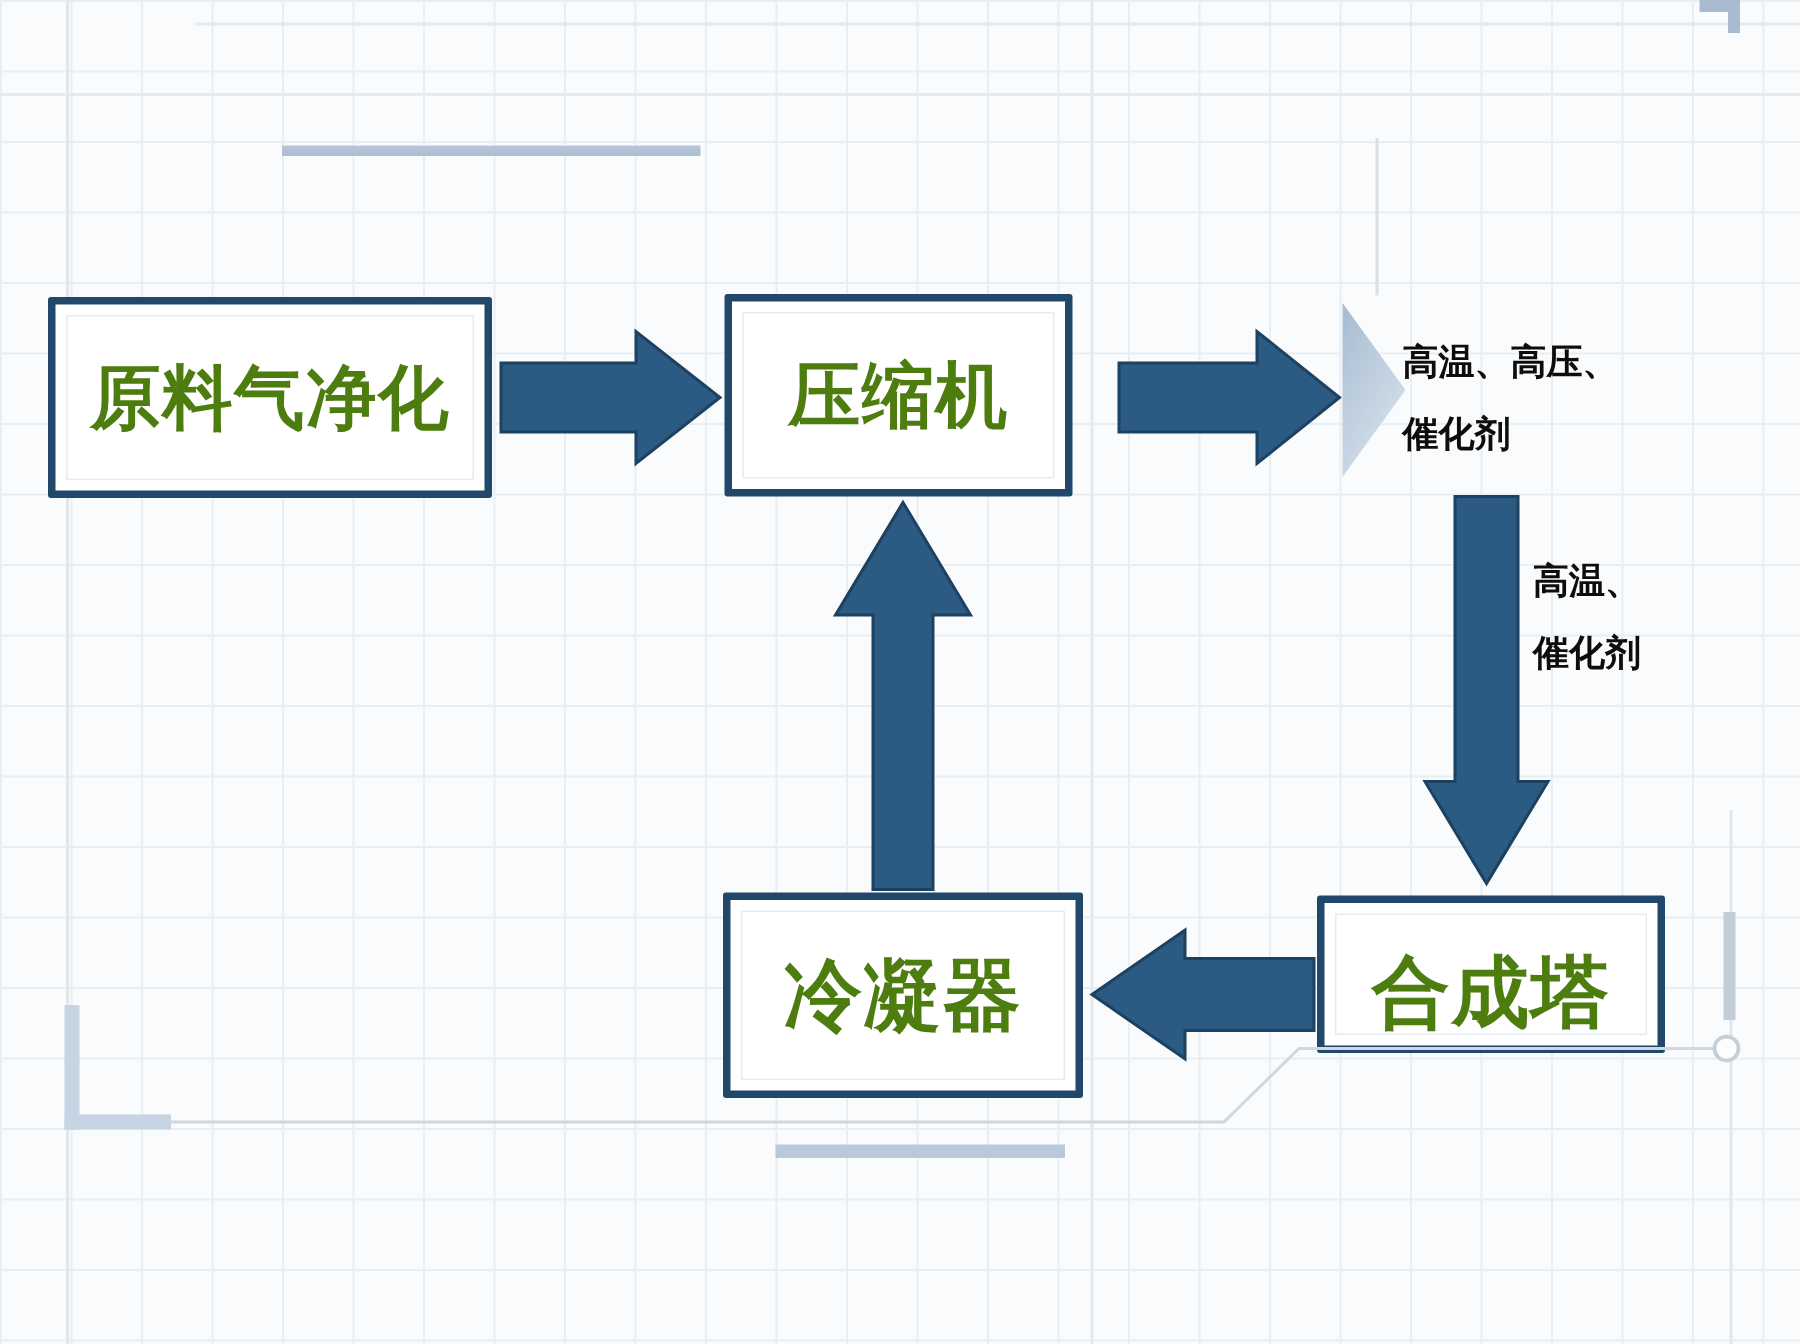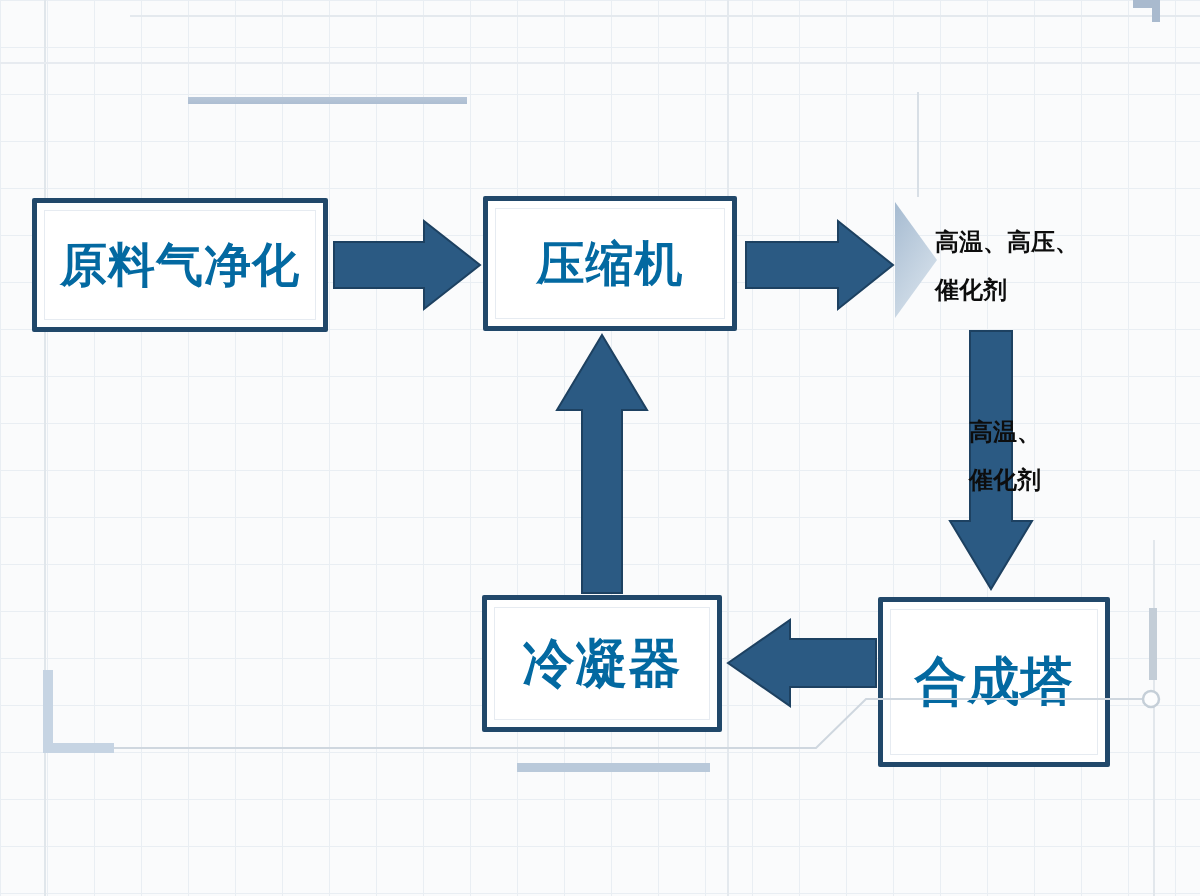--- a/index.html
+++ b/index.html
@@ -20,21 +20,21 @@
   .decor{position:absolute;}
   .process-box{
     position:absolute;background:#ffffff;border:5px solid #21486a;border-radius:2px;
     display:flex;align-items:center;justify-content:center;z-index:2;
   }
   .process-box::after{
     content:"";position:absolute;left:7px;top:7px;right:7px;bottom:7px;
     border:1px solid #e6ebf1;pointer-events:none;
   }
   .box-label{
-    font-weight:700;color:#0369a1;letter-spacing:1px;white-space:nowrap;z-index:1;
+    font-weight:700;color:#4d7c0f;letter-spacing:1px;white-space:nowrap;z-index:1;
   }
   .annotation{
     position:absolute;font-weight:700;color:#0d0d0d;font-size:24px;line-height:48px;
     white-space:nowrap;z-index:2;
   }
   .annotation div{white-space:nowrap;}
   svg{display:block;}
   .arrows-layer{z-index:1;}
   .circuit-layer{z-index:3;pointer-events:none;}
 </style>
@@ -70,38 +70,38 @@
     <path d="M895,202 L937,260 L895,318 Z" fill="url(#chev)"></path>
     <path d="M970,331 H1012 V521 H1032 L991,589 L950,521 H970 Z" fill="#2b5a83" stroke="#1d4161" stroke-width="2"></path>
     <path d="M728,663 L790,620 V639 H876 V687 H790 V706 Z" fill="#2b5a83" stroke="#1d4161" stroke-width="2"></path>
     <path d="M602,335 L647,410 H622 V593 H582 V410 H557 Z" fill="#2b5a83" stroke="#1d4161" stroke-width="2"></path>
   </svg>
 
   <div class="process-box" style="left:32px;top:198px;width:296px;height:134px;">
     <span class="box-label" style="font-size:47px;">原料气净化</span>
   </div>
 
-  <div class="process-box" style="left:483px;top:196px;width:254px;height:135px;">
+  <div class="process-box" style="left:483px;top:196px;width:232px;height:135px;">
     <span class="box-label" style="font-size:48px;">压缩机</span>
   </div>
 
-  <div class="process-box" style="left:878px;top:597px;width:232px;height:170px;">
+  <div class="process-box" style="left:878px;top:597px;width:232px;height:105px;align-items:flex-end;">
     <span class="box-label" style="font-size:52px;">合成塔</span>
   </div>
 
   <div class="process-box" style="left:482px;top:595px;width:240px;height:137px;">
     <span class="box-label" style="font-size:52px;">冷凝器</span>
   </div>
 
   <div class="annotation" style="left:935px;top:218px;">
     <div>高温、高压、</div>
     <div>催化剂</div>
   </div>
 
-  <div class="annotation" style="left:969px;top:364px;margin-top:44px;">
+  <div class="annotation" style="left:1022px;top:364px;">
     <div>高温、</div>
     <div>催化剂</div>
   </div>
 
   <svg class="layer circuit-layer" width="1200" height="896" viewBox="0 0 1200 896">
     <polyline points="114,748 816,748 866,699 1142,699" fill="none" stroke="#cfd7df" stroke-width="2"></polyline>
     <circle cx="1151" cy="699" r="8" fill="#fcfdfe" stroke="#c5cfd8" stroke-width="2.5"></circle>
   </svg>
 
 </div>

